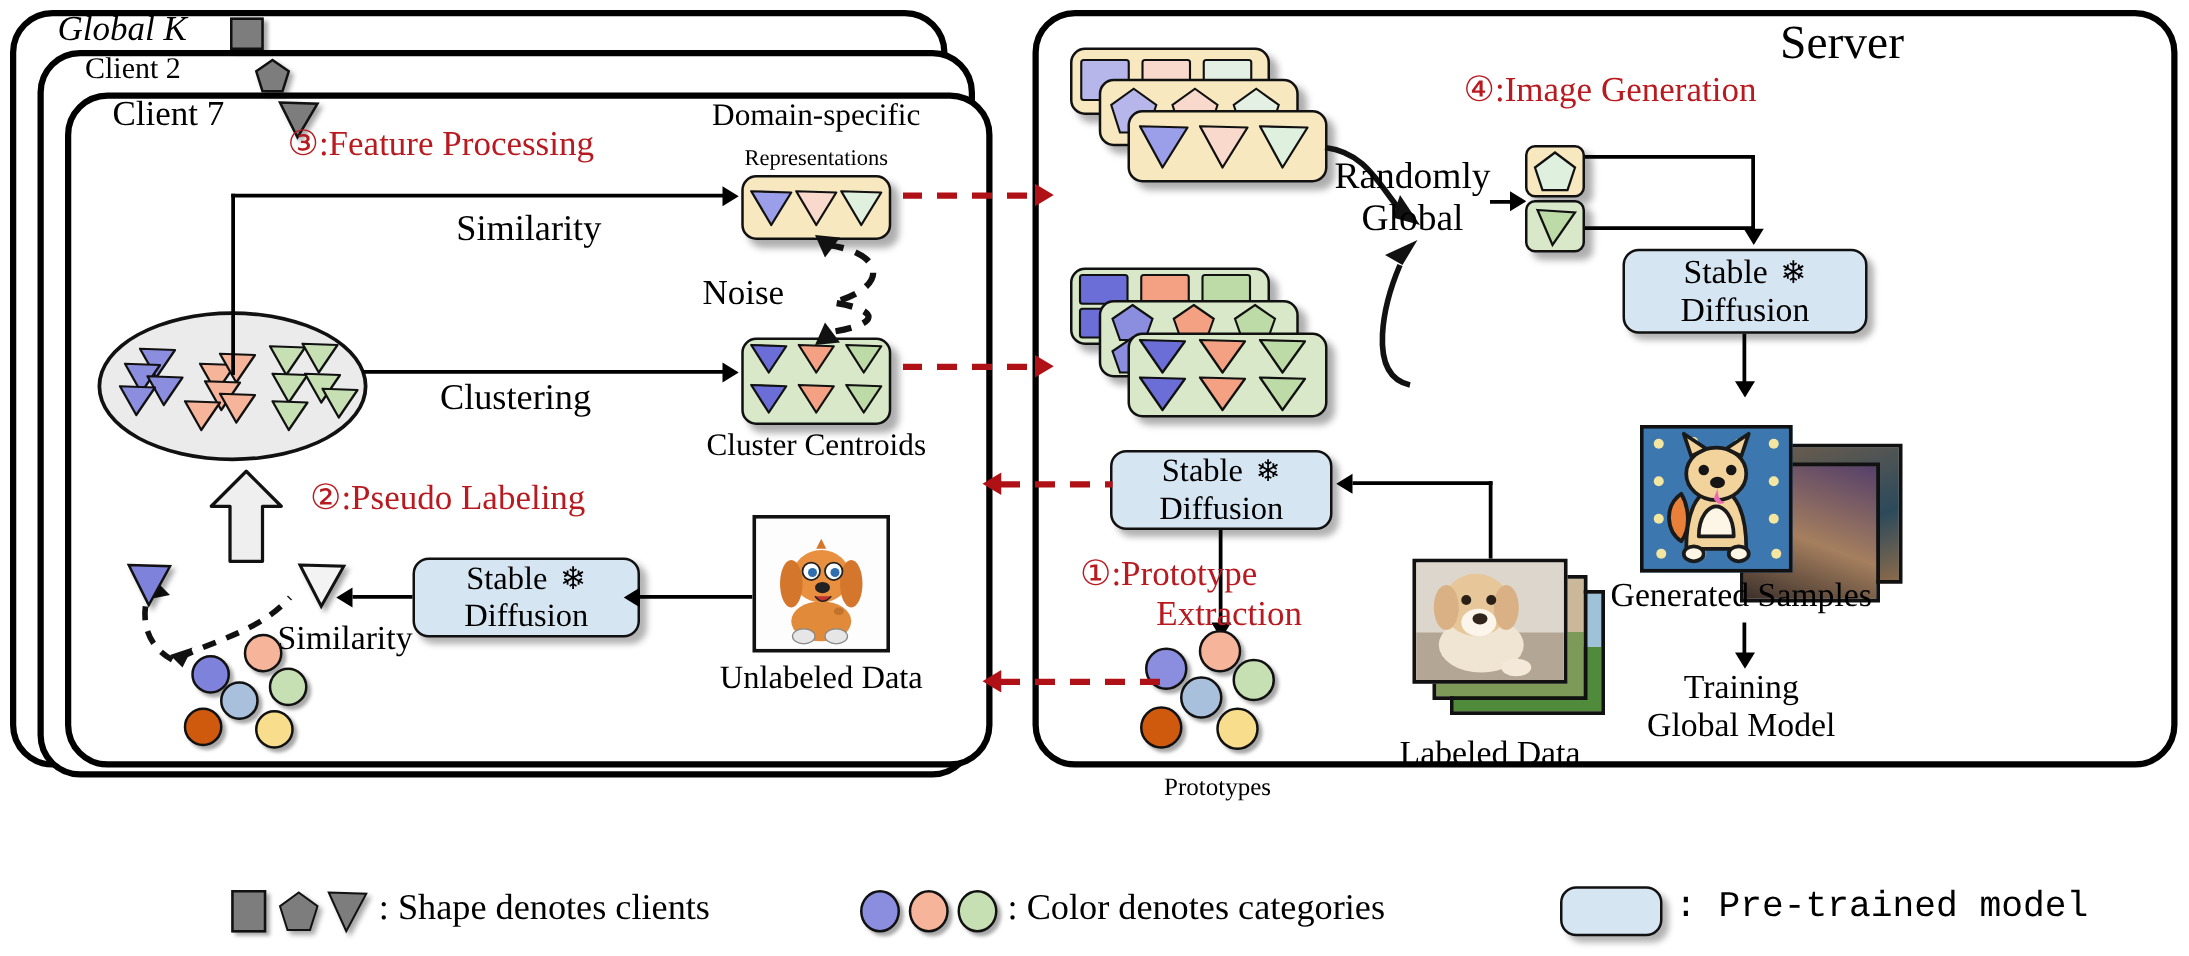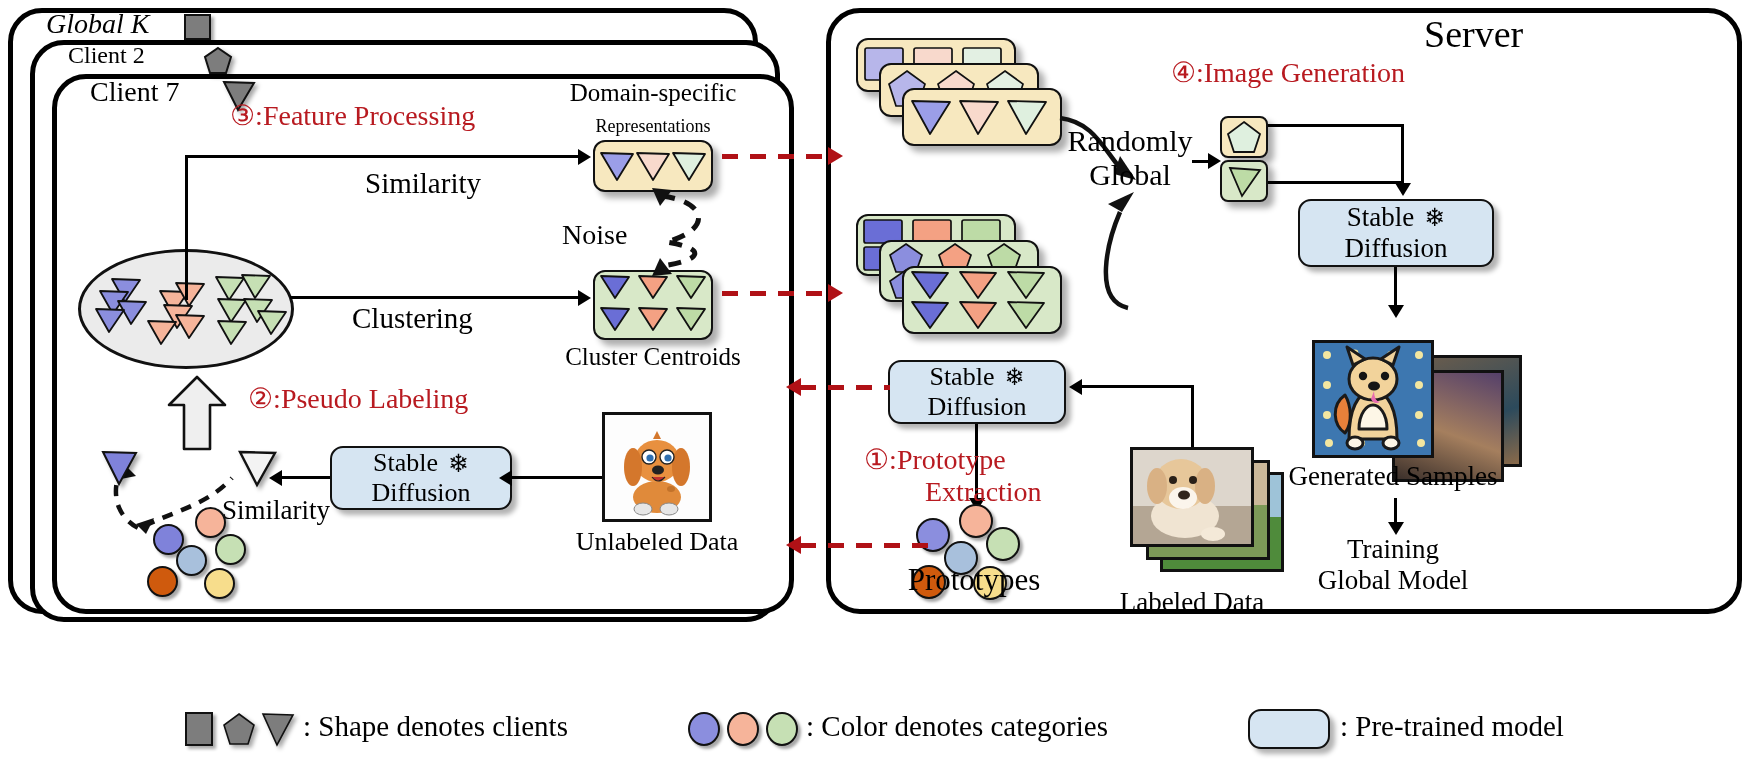--- a/index.html
+++ b/index.html
@@ -388,21 +388,21 @@
 
 <div class="t nosel red" style="left:864px;top:445px;font-size:28px;">①:Prototype</div>
 <div class="t nosel red" style="left:881px;top:477px;font-size:28px;margin-left:44px;">Extraction</div>
 
 <div class="circ" style="left:959px;top:504px;width:34px;height:34px;background:#f6b49a;"></div>
 <div class="circ" style="left:916px;top:518px;width:34px;height:34px;background:#8b8ede;"></div>
 <div class="circ" style="left:986px;top:527px;width:34px;height:34px;background:#c6e0b4;"></div>
 <div class="circ" style="left:944px;top:541px;width:34px;height:34px;background:#a8c0dc;"></div>
 <div class="circ" style="left:912px;top:565px;width:34px;height:34px;background:#cf5a0d;"></div>
 <div class="circ" style="left:973px;top:566px;width:34px;height:34px;background:#f7dd8c;"></div>
-<div class="t ctr nosel" style="left:974px;top:564px;font-size:31px;text-align:right;">Prototypes</div>
+<div class="t ctr nosel" style="left:974px;top:620px;font-size:20px;text-align:right;">Prototypes</div>
 
 <div class="photo" style="left:1160px;top:472px;width:124px;height:100px;background:linear-gradient(180deg,#9ec3d8 45%,#4f8b3b 45%);"></div>
 <div class="photo" style="left:1146px;top:460px;width:124px;height:100px;background:linear-gradient(180deg,#cbb89a 45%,#7d9a58 45%);"></div>
 <div class="photo" style="left:1130px;top:447px;width:124px;height:100px;background:#e8e4dc;">
   <svg width="118" height="94" viewBox="0 0 118 94">
     <rect width="118" height="94" fill="#ddd6cc"></rect>
     <rect y="56" width="118" height="38" fill="#b4a694"></rect>
     <g>
       <ellipse cx="52" cy="66" rx="34" ry="22" fill="#f0e4d2"></ellipse>
       <ellipse cx="48" cy="34" rx="27" ry="25" fill="#e7c79a"></ellipse>
@@ -432,13 +432,13 @@
   <polygon points="2,2 32,3 16,33" fill="#7d7d7d" stroke="#111" stroke-width="1.6"></polygon>
 </svg>
 <div class="t nosel" style="left:303px;top:711px;font-size:29px;">: Shape denotes clients</div>
 
 <div class="circ" style="left:688px;top:712px;width:32px;height:34px;background:#8b8ede;"></div>
 <div class="circ" style="left:727px;top:712px;width:32px;height:34px;background:#f6b49a;"></div>
 <div class="circ" style="left:766px;top:712px;width:32px;height:34px;background:#c6e0b4;"></div>
 <div class="t nosel" style="left:806px;top:711px;font-size:29px;">: Color denotes categories</div>
 
 <div class="model" style="left:1248px;top:709px;width:82px;height:40px;"></div>
-<div class="t nosel" style="left:1340px;top:711px;font-size:29px;">: Pre-trained model</div>
+<div class="t nosel" style="left:1340px;top:711px;font-size:29px;font-family:Liberation Mono, monospace;">: Pre-trained model</div>
 
 </body></html>

